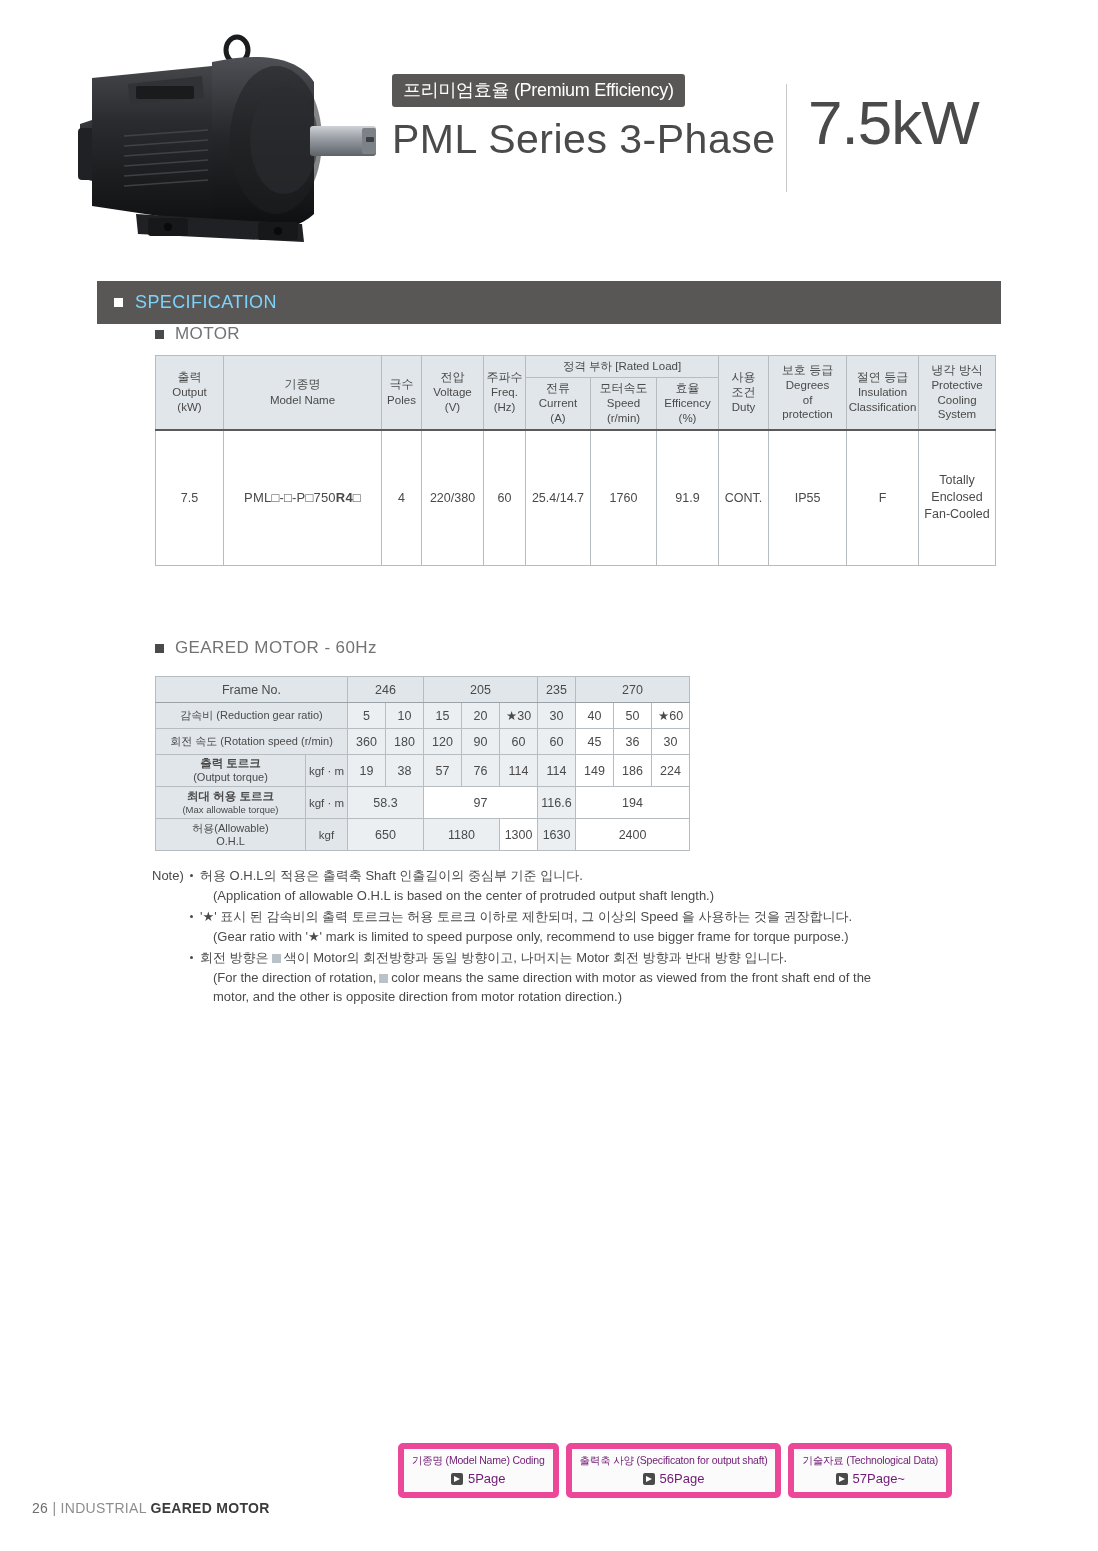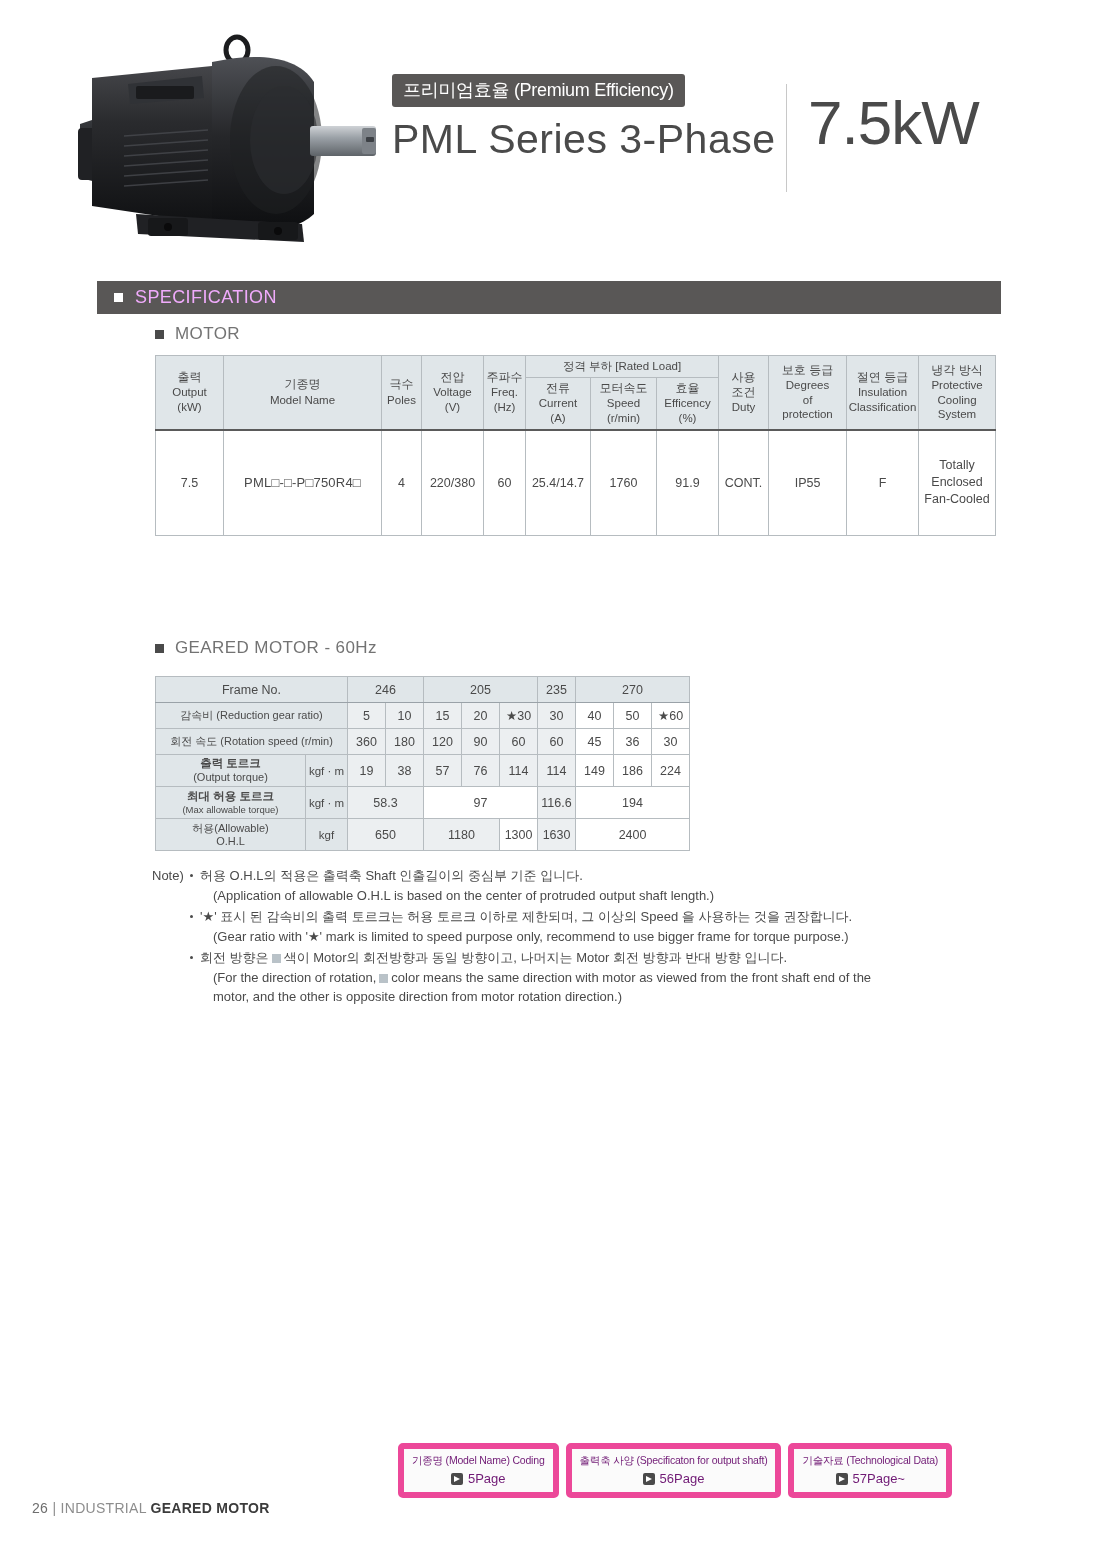--- a/index.html
+++ b/index.html
@@ -54,23 +54,23 @@
     font-size: 62px;
     color: #4a4a4a;
     letter-spacing: -1px;
     line-height: 1;
     font-weight: 400;
   }
 
   
   .spec-banner {
     position: absolute; left: 97px; top: 281px;
-    width: 904px; height: 33px;
+    width: 904px; height: 43px;
     background: #595756;
-    color: #f0abfc;
+    color: #7dd3fc;
     display: flex; align-items: center;
     padding-left: 17px;
   }
   .spec-banner .sq {
     width: 9px; height: 9px; background: #ffffff;
     display: inline-block; margin-right: 12px;
   }
   .spec-banner .txt { font-size: 18px; letter-spacing: 0.4px; }
 
   .sub-head {
@@ -104,29 +104,29 @@
   }
   .motor-table thead th {
     background: #e0e6e9;
     font-size: 11.5px;
     line-height: 1.28;
     padding: 3px 1px;
   }
   .motor-table thead tr:last-child th,
   .motor-table thead th.tall { border-bottom: 2px solid #5a5a5a; }
   .motor-table tbody td {
-    height: 106px;
+    height: 136px;
     font-size: 12.5px;
     background: #ffffff;
   }
   .motor-table .kor { font-size: 12px; }
   .motor-table .eng { font-size: 11.5px; }
   .motor-table tbody tr td:first-child { border-left: 1px solid #b6bcc0; }
   .model-name { font-size: 13px; letter-spacing: 0.2px; }
-  .model-name b { font-weight: 400; }
+  .model-name b { font-weight: 700; }
   .cool { line-height: 1.35; font-size: 12px; }
 
   
   .geared-table {
     position: absolute; left: 155px; top: 676px;
     width: 530px;
     table-layout: fixed;
   }
   .geared-table th, .geared-table td {
     border: 1px solid #b6bcc0;

